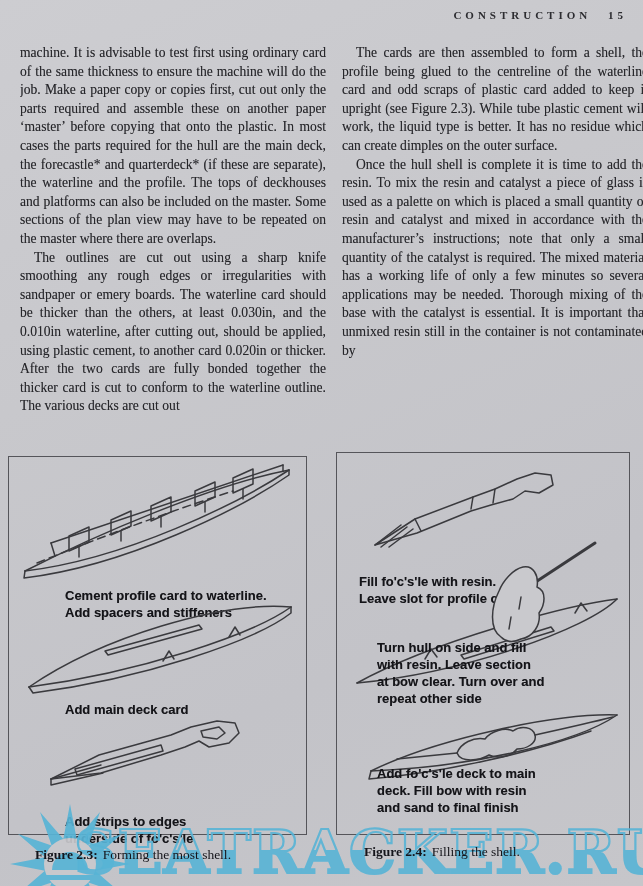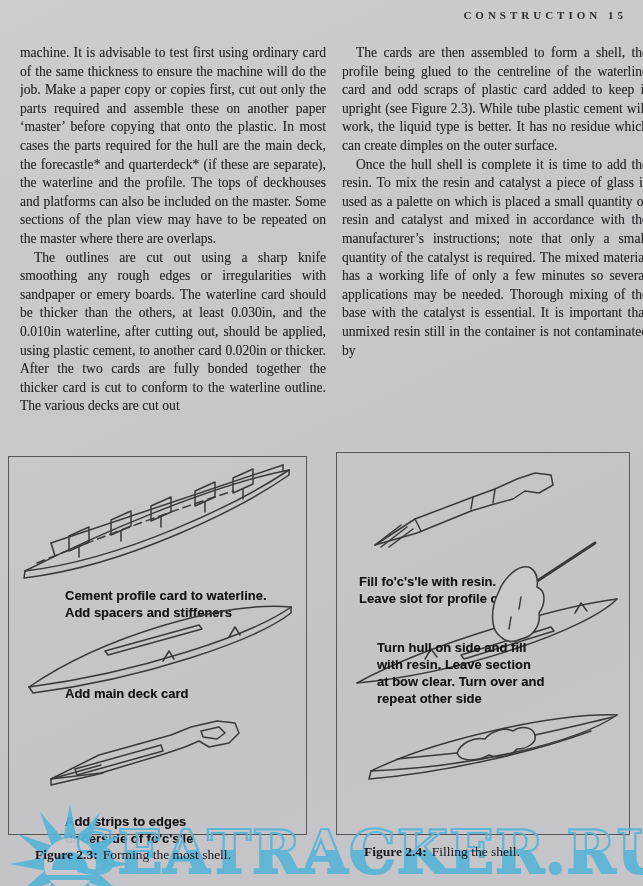--- a/index.html
+++ b/index.html
@@ -5,21 +5,21 @@
   html,body{margin:0;padding:0;}
   .page{
     position:relative; width:643px; height:886px; overflow:hidden;
     background:linear-gradient(155deg,#cdcdd1 0%,#c8c8cc 35%,#c3c3c8 70%,#c6c6ca 100%);
     font-family:"Liberation Serif", serif; color:#26262a;
   }
   .header{
     position:absolute; top:9px; right:16px;
     font-size:11px; font-weight:600; letter-spacing:4px; color:#2c2c30;
   }
-  .header .pgnum{}
+  .header .pgnum{margin-left:10px;}
   .columns{
     position:absolute; top:44px; left:20px; width:628px; height:412px;
     display:flex; gap:16px; overflow:hidden;
   }
   .col{width:306px;}
   .para{
     margin:0; text-align:justify; font-size:13.6px; line-height:18.6px;
     text-shadow:0 0 0.5px rgba(20,20,25,.35);
   }
   .para.indent{text-indent:14px;}
@@ -99,21 +99,21 @@
 Add spacers and stiffeners</div>
 
     <svg class="drawing" style="left:8px;top:118px;" width="284" height="120" viewBox="0 0 284 120" fill="none" stroke="#3a3a3e" stroke-width="1.5" stroke-linecap="round" stroke-linejoin="round">
       <path d="M12,112 C85,62 205,26 274,32"></path>
       <path d="M12,112 C120,98 235,60 274,32"></path>
       <path d="M12,112 L16,118 C125,104 238,66 274,38 L274,32"></path>
       <path d="M88,76 L182,50 L185,54 L91,80 Z"></path>
       <path d="M146,86 L152,76 L157,84"></path>
       <path d="M212,62 L218,52 L223,60"></path>
     </svg>
-    <div class="fig-label" style="left:56px; top:228px;">Add main deck card</div>
+    <div class="fig-label" style="left:56px; top:244px;">Add main deck card</div>
 
     <svg class="drawing" style="left:32px;top:256px;" width="220" height="80" viewBox="0 0 220 80" fill="none" stroke="#3a3a3e" stroke-width="1.5" stroke-linecap="round" stroke-linejoin="round">
       <path d="M10,66 L58,42 L130,22 L150,14 L176,8 L194,10 L198,20 L188,30 L168,34 L158,28 L144,34 L120,42 L60,60 Z"></path>
       <path d="M160,18 L178,14 L184,20 L176,26 L162,24 Z"></path>
       <path d="M34,56 L120,32 L122,38 L36,62 Z"></path>
       <path d="M10,66 L60,52"></path>
       <path d="M10,66 L10,72 L62,60"></path>
     </svg>
     <div class="fig-label" style="left:56px; top:356px;">Add strips to edges
 underside of fo'c's'le</div>
@@ -146,20 +146,23 @@
 repeat other side</div>
 
     <svg class="drawing" style="left:24px;top:248px;" width="264" height="88" viewBox="0 0 264 88" fill="none" stroke="#3a3a3e" stroke-width="1.5" stroke-linecap="round" stroke-linejoin="round">
       <path d="M10,70 C75,38 195,12 256,14"></path>
       <path d="M10,70 C110,66 215,42 256,14"></path>
       <path d="M10,70 L8,78 C80,72 170,52 230,30"></path>
       <path d="M96,52 C100,42 112,36 124,38 C130,30 144,26 152,30 C160,24 172,26 174,34 C176,42 166,48 156,48 C150,56 136,58 128,54 C118,60 100,62 96,52 Z"></path>
       <path d="M174,34 C210,26 236,20 252,16"></path>
       <path d="M36,58 L96,52"></path>
     </svg>
+    <div class="fig-label" style="left:40px; top:312px;">Add fo'c's'le deck to main
+deck. Fill bow with resin
+and sand to final finish</div>
   </div>
 
   <div class="watermark">
     <svg class="wm-sun" viewBox="-66 -66 132 132">
       <polygon fill="#58b4d6" points="60,0 25.1,6.7 52,30 18.4,18.4 30,52 6.7,25.1 0,60 -6.7,25.1 -30,52 -18.4,18.4 -52,30 -25.1,6.7 -60,0 -25.1,-6.7 -52,-30 -18.4,-18.4 -30,-52 -6.7,-25.1 0,-60 6.7,-25.1 30,-52 18.4,-18.4 52,-30 25.1,-6.7"></polygon>
       <circle r="26" fill="#c9c9cd"></circle>
       <path d="M-18,6 A18,18 0 0 1 18,6 Z" fill="#58b4d6"></path>
       <rect x="-24" y="11" width="48" height="5" fill="#58b4d6"></rect>
     </svg>
     <div class="wm-textwrap">

